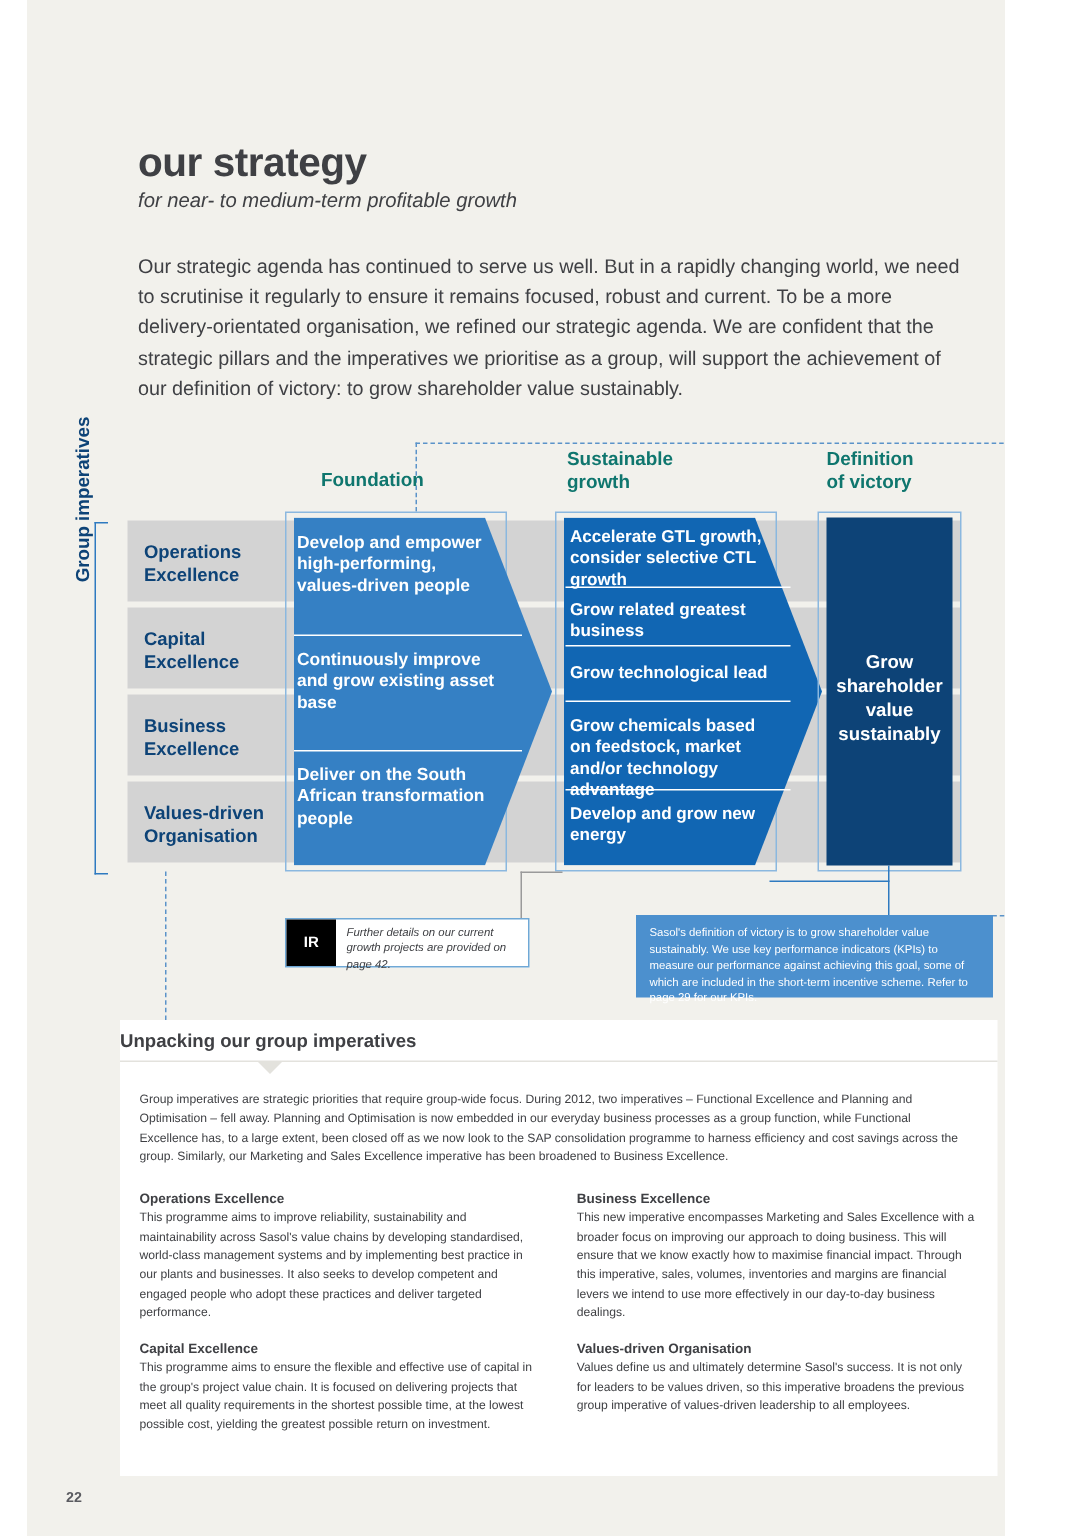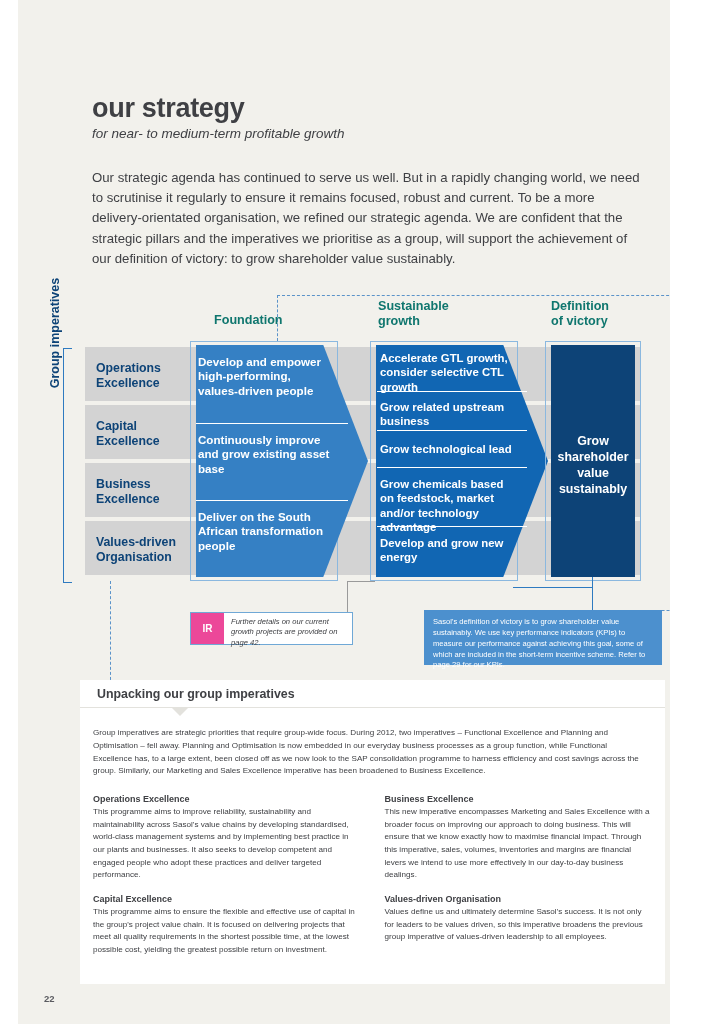--- a/index.html
+++ b/index.html
@@ -147,21 +147,21 @@
     background: #9a9a9a;
   }
 
   
   #ir-callout {
     position: absolute; left: 190px; top: 612px; width: 163px; height: 33px;
     border: 1px solid #6fa8d6; background: #ffffff;
     display: flex; align-items: stretch;
   }
   #ir-badge {
-    width: 33px; background: #ec4899; color: #ffffff;
+    width: 33px; background: #000000; color: #ffffff;
     display: flex; align-items: center; justify-content: center;
     font-size: 10px; font-weight: bold;
   }
   #ir-text {
     flex: 1; padding: 4px 5px 0 7px;
     font-size: 7.6px; font-style: italic; color: #3f4044; line-height: 1.35;
   }
 
   
   #blue-callout {
@@ -169,21 +169,21 @@
     background: #4c90ce; color: #ffffff;
     padding: 7px 9px;
     font-size: 7.6px; line-height: 1.43;
   }
 
   
   #panel { position: absolute; left: 80px; top: 680px; width: 585px; }
   #panel-head {
     height: 28px; background: #ffffff;
     border-bottom: 1px solid #e3e2dd;
-    display: flex; align-items: center; padding-left: 17px;
+    display: flex; align-items: center; padding-left: 0;
   }
   #panel-head-title { font-size: 12.4px; font-weight: bold; color: #3f4044; }
   #panel-notch {
     position: absolute; left: 92px; top: 28px;
     width: 0; height: 0;
     border-left: 8px solid transparent;
     border-right: 8px solid transparent;
     border-top: 8px solid #e3e2dd;
   }
   #panel-body {
@@ -252,21 +252,21 @@
     <div class="found-cell" style="top:148px;">Continuously improve and grow existing asset base</div>
     <div class="found-cell" style="top:225px;">Deliver on the South African transformation people</div>
 
     <div id="growth-frame"></div>
     <div id="growth-chev"></div>
     <div class="grow-div" style="top:106px;"></div>
     <div class="grow-div" style="top:145px;"></div>
     <div class="grow-div" style="top:182px;"></div>
     <div class="grow-div" style="top:241px;"></div>
     <div class="grow-cell" style="top:66px;">Accelerate GTL growth, consider selective CTL growth</div>
-    <div class="grow-cell" style="top:115px;">Grow related upstream business</div>
+    <div class="grow-cell" style="top:115px;">Grow related greatest business</div>
     <div class="grow-cell" style="top:157px;">Grow technological lead</div>
     <div class="grow-cell" style="top:192px;">Grow chemicals based on feedstock, market and/or technology advantage</div>
     <div class="grow-cell" style="top:251px;">Develop and grow new energy</div>
 
     <div id="victory-frame"></div>
     <div id="victory-box"></div>
     <div id="victory-text">Grow shareholder value sustainably</div>
 
     <div id="grey-arrow-top"></div>
     <div id="grey-arrow-stem"></div>

